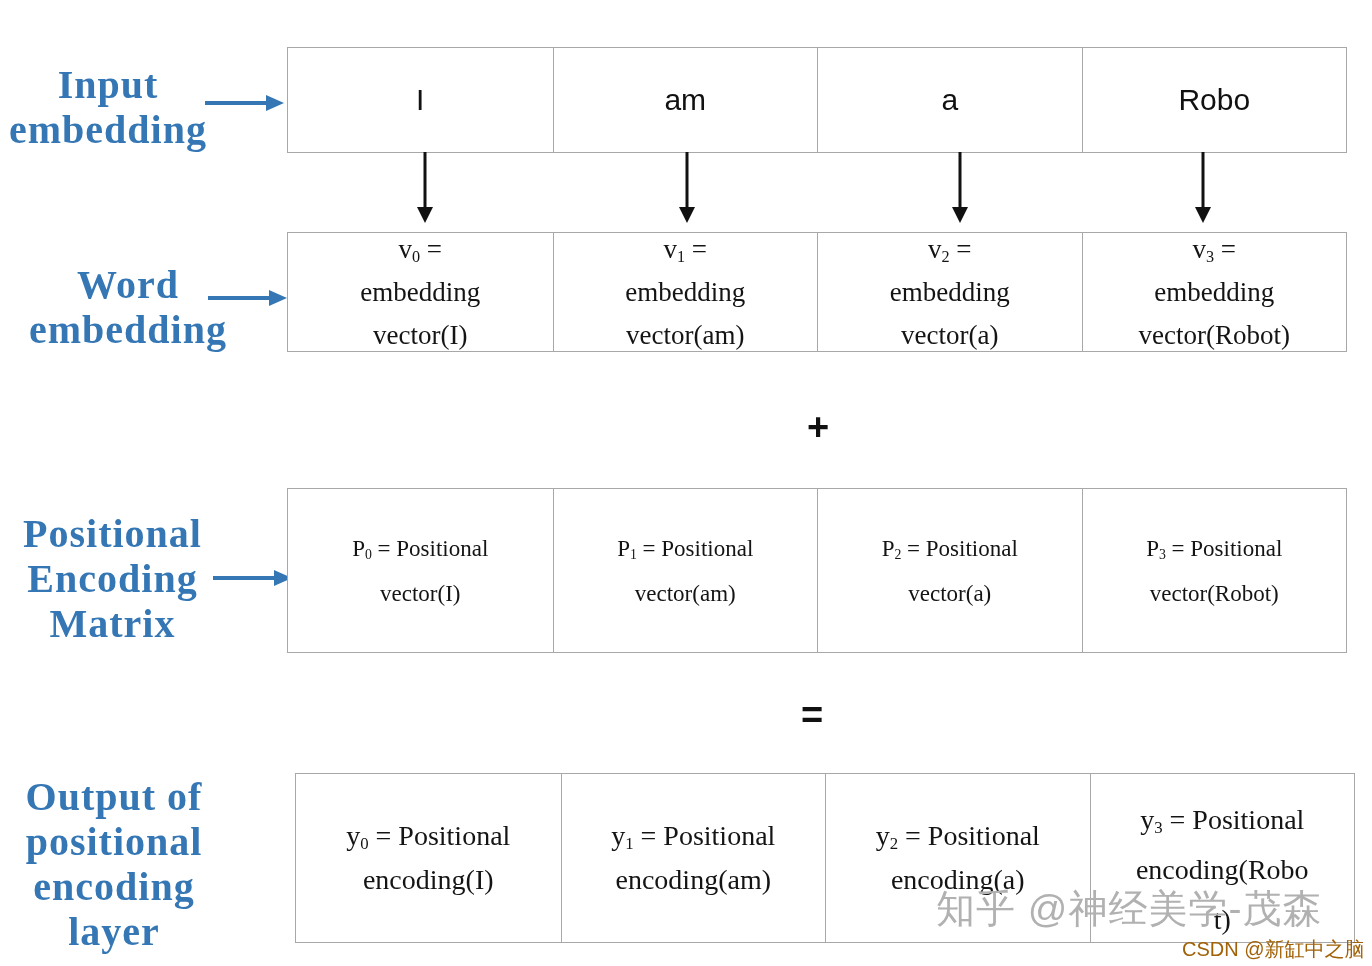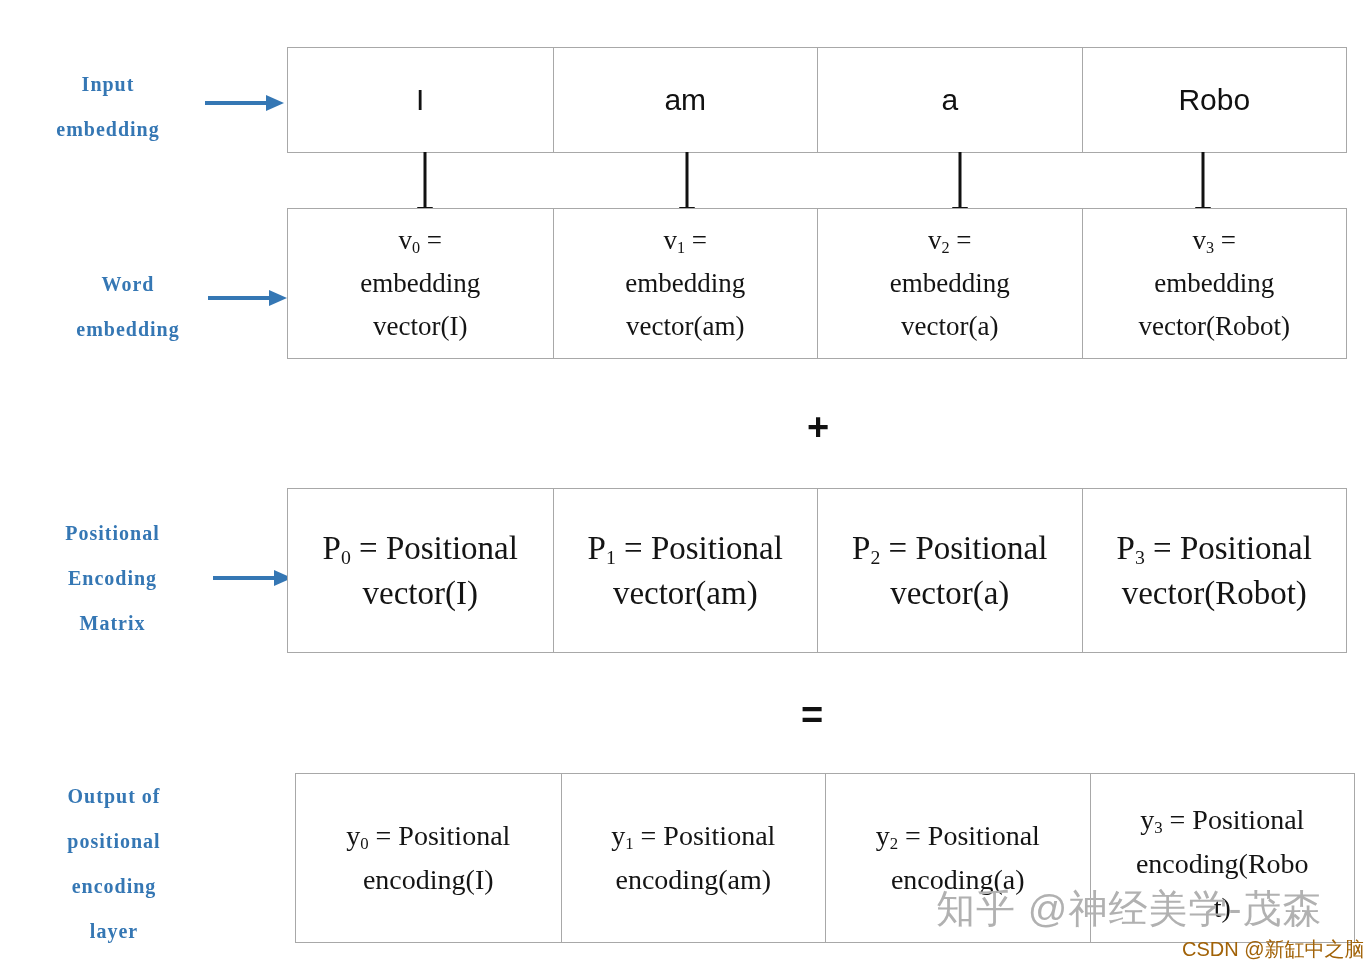--- a/index.html
+++ b/index.html
@@ -3,43 +3,43 @@
 <meta charset="utf-8">
 <style>
   html,body{margin:0;padding:0;background:#ffffff;}
   .canvas{
     position:relative;width:1372px;height:966px;background:#ffffff;overflow:hidden;
     font-family:"Liberation Sans",sans-serif;color:#141414;
   }
   
   .hand-label{
     position:absolute;text-align:center;color:#3577b4;font-family:cursive;
-    font-weight:bold;font-size:20px;line-height:45px;letter-spacing:1px;
+    font-weight:bold;font-size:40px;line-height:45px;letter-spacing:1px;
   }
   .hand-label div{white-space:nowrap;}
   
   .row{
     position:absolute;left:287px;width:1060px;display:grid;
     grid-template-columns:repeat(4,1fr);
     border:1.5px solid #a8a8a8;background:#fff;box-sizing:border-box;
   }
   .cell{
     display:flex;flex-direction:column;align-items:center;justify-content:center;
     box-sizing:border-box;text-align:center;overflow:hidden;
   }
   .cell + .cell{border-left:1.5px solid #a8a8a8;}
   .row1{top:47px;height:106px;}
   .row1 .cell{font-size:30px;color:#111;}
-  .row2{top:208px;height:151px;}
+  .row2{top:232px;height:120px;}
   .row2 .cell{font-family:cursive;font-size:27px;line-height:43px;}
   .row3{top:488px;height:165px;}
-  .row3 .cell{font-family:cursive;font-size:33px;line-height:45px;}
+  .row3 .cell{font-family:cursive;font-size:23px;line-height:45px;}
   .row4{top:773px;height:170px;margin-left:8px;}
   .row4 .cell{font-family:cursive;font-size:28px;line-height:44px;}
-  .row4 .cell.wrap3{justify-content:flex-start;padding-top:24px;}
+  .row4 .cell.wrap3{justify-content:space-between;padding-top:24px;}
   .chalk sub, .cell sub{font-size:0.6em;line-height:0;vertical-align:-0.25em;}
   
   .op{position:absolute;width:60px;text-align:center;font-weight:bold;font-size:38px;color:#111;}
   .op-plus{left:788px;top:406px;}
   .op-equals{left:782px;top:694px;}
   
   .arrow{position:absolute;}
   
   .wm{position:absolute;color:#b1b1b1;white-space:nowrap;z-index:5;}
   .wm-zhihu{left:936px;top:882px;font-size:39px;letter-spacing:1px;}

